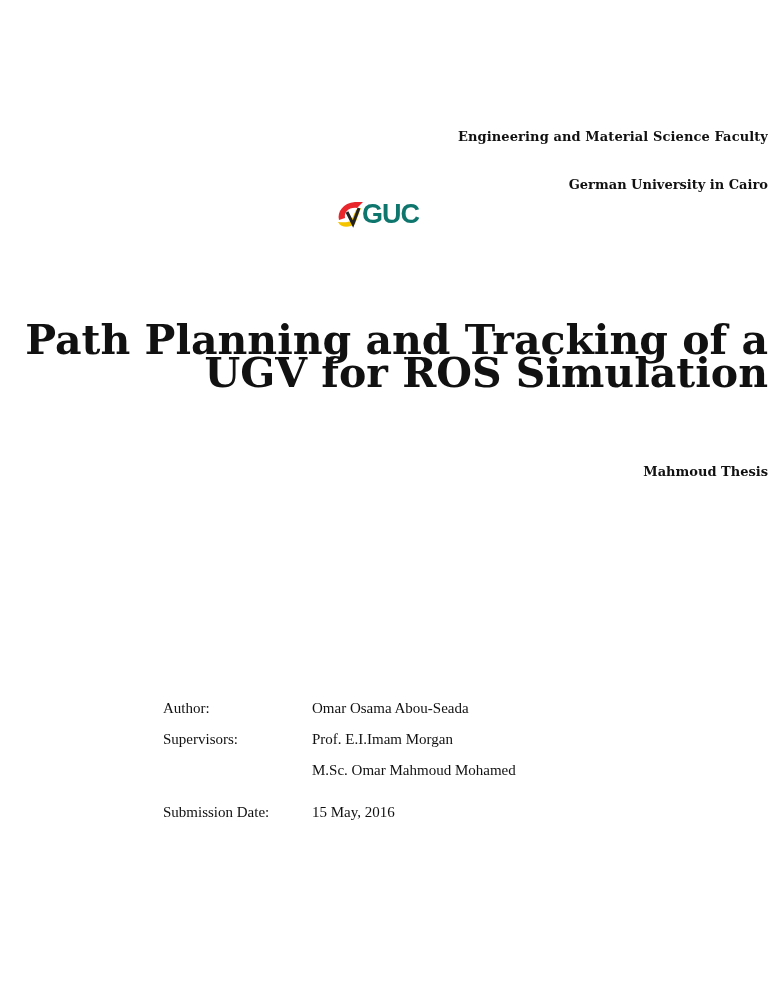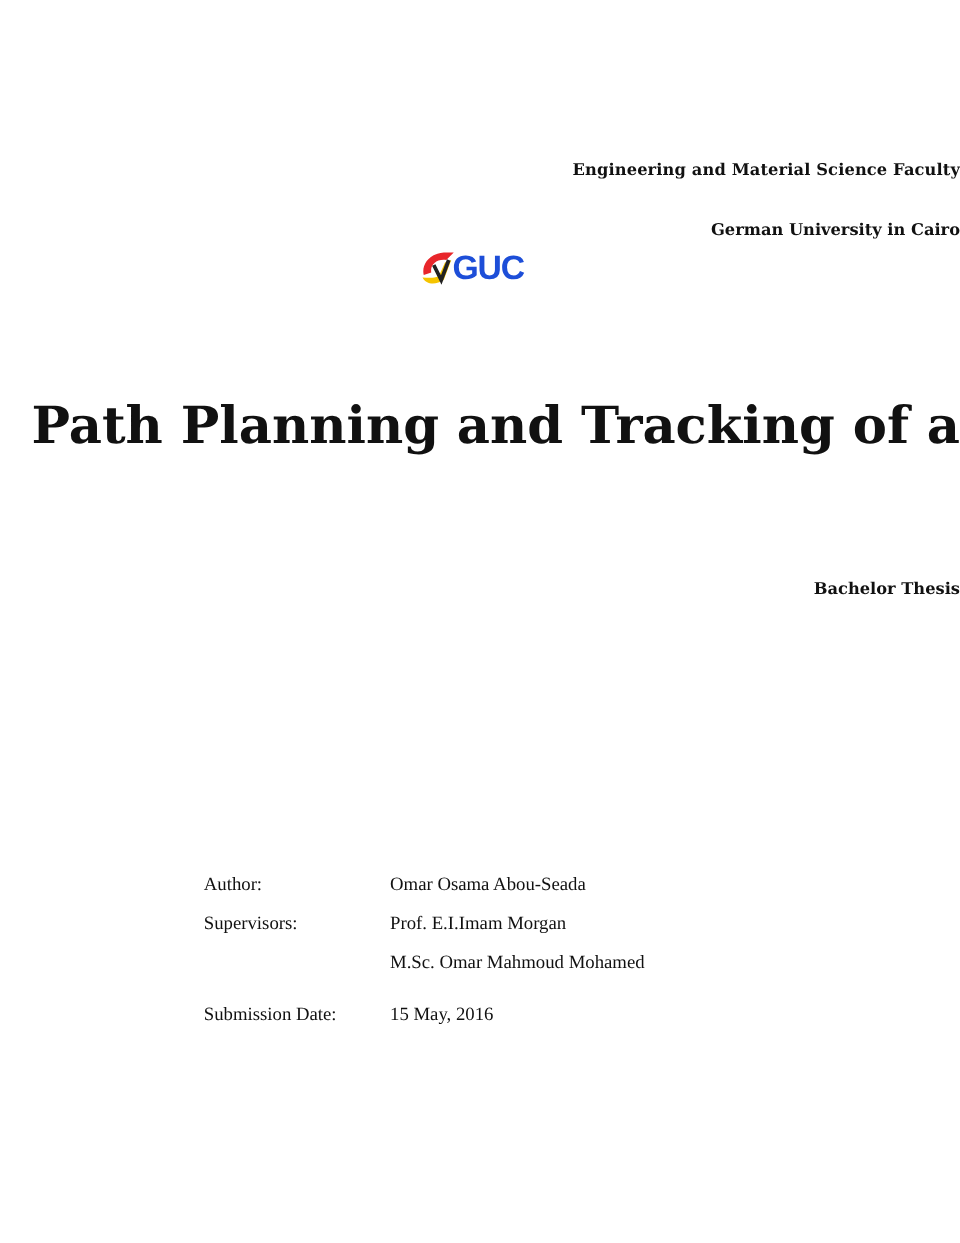--- a/index.html
+++ b/index.html
@@ -1,21 +1,21 @@
 <!DOCTYPE html>
 <html><head>
 <meta charset="utf-8">
 <style>
   html, body { margin:0; padding:0; background:#ffffff; }
   body { width:768px; height:994px; position:relative; overflow:hidden; font-family:"DejaVu Serif","Liberation Serif",serif; color:#111; }
   .center { position:absolute; left:0; width:768px; text-align:right; }
   .faculty { top:129px; font-size:13px; font-weight:bold; letter-spacing:0.1px; }
   .uni { top:160px; font-size:13px; font-weight:bold;margin-top:17px; }
   .logo { position:absolute; left:335px; top:198px; width:100px; height:32px; }
-  .logo-text { position:absolute; left:27px; top:0px; font-family:"Liberation Sans",sans-serif; font-weight:bold; font-size:27px; letter-spacing:-1px; color:#1d4ed8; line-height:32px; }
+  .logo-text { position:absolute; left:27px; top:0px; font-family:"Liberation Sans",sans-serif; font-weight:bold; font-size:27px; letter-spacing:-1px; color:#0f766e; line-height:32px; }
   .title { top:324px; font-size:41px; font-weight:bold; line-height:33px; }
   .subtitle { top:464px; font-size:13px; font-weight:bold; }
   .meta { position:absolute; left:163px; font-size:15px; font-family:"Liberation Serif","DejaVu Serif",serif; }
   .meta .lbl { position:absolute; left:0; white-space:nowrap; }
   .meta .val { position:absolute; left:149px; white-space:nowrap; }
 </style>
 </head>
 <body>
 
 <div class="center faculty">Engineering and Material Science Faculty</div>
@@ -25,23 +25,24 @@
   <svg width="30" height="32" viewBox="0 0 30 32" style="position:absolute;left:0;top:0;">
     <path d="M4 22 C2 14 8 5 20 4 L28 4 L22 10 C14 9 9 14 10 20 Z" fill="#e8262b"></path>
     <path d="M3 24 C6 30 14 30 20 26 L26 10 L21 12 L16 23 C11 25 7 24 3 24 Z" fill="#f5c400"></path>
     <path d="M12 14 L18 26 L24 10" fill="none" stroke="#222" stroke-width="3"></path>
   </svg>
   <span class="logo-text">GUC</span>
 </div>
 
 <div class="center title">
   <div>Path Planning and Tracking of a</div>
+  <div>UGV for ROS Simulation</div>
 </div>
 
-<div class="center subtitle">Bachelor Thesis</div>
+<div class="center subtitle">Mahmoud Thesis</div>
 
 <div class="meta" style="top:700px;">
   <span class="lbl">Author:</span>
   <span class="val">Omar Osama Abou-Seada</span>
 </div>
 <div class="meta" style="top:731px;">
   <span class="lbl">Supervisors:</span>
   <span class="val">Prof. E.I.Imam Morgan</span>
 </div>
 <div class="meta" style="top:762px;">

